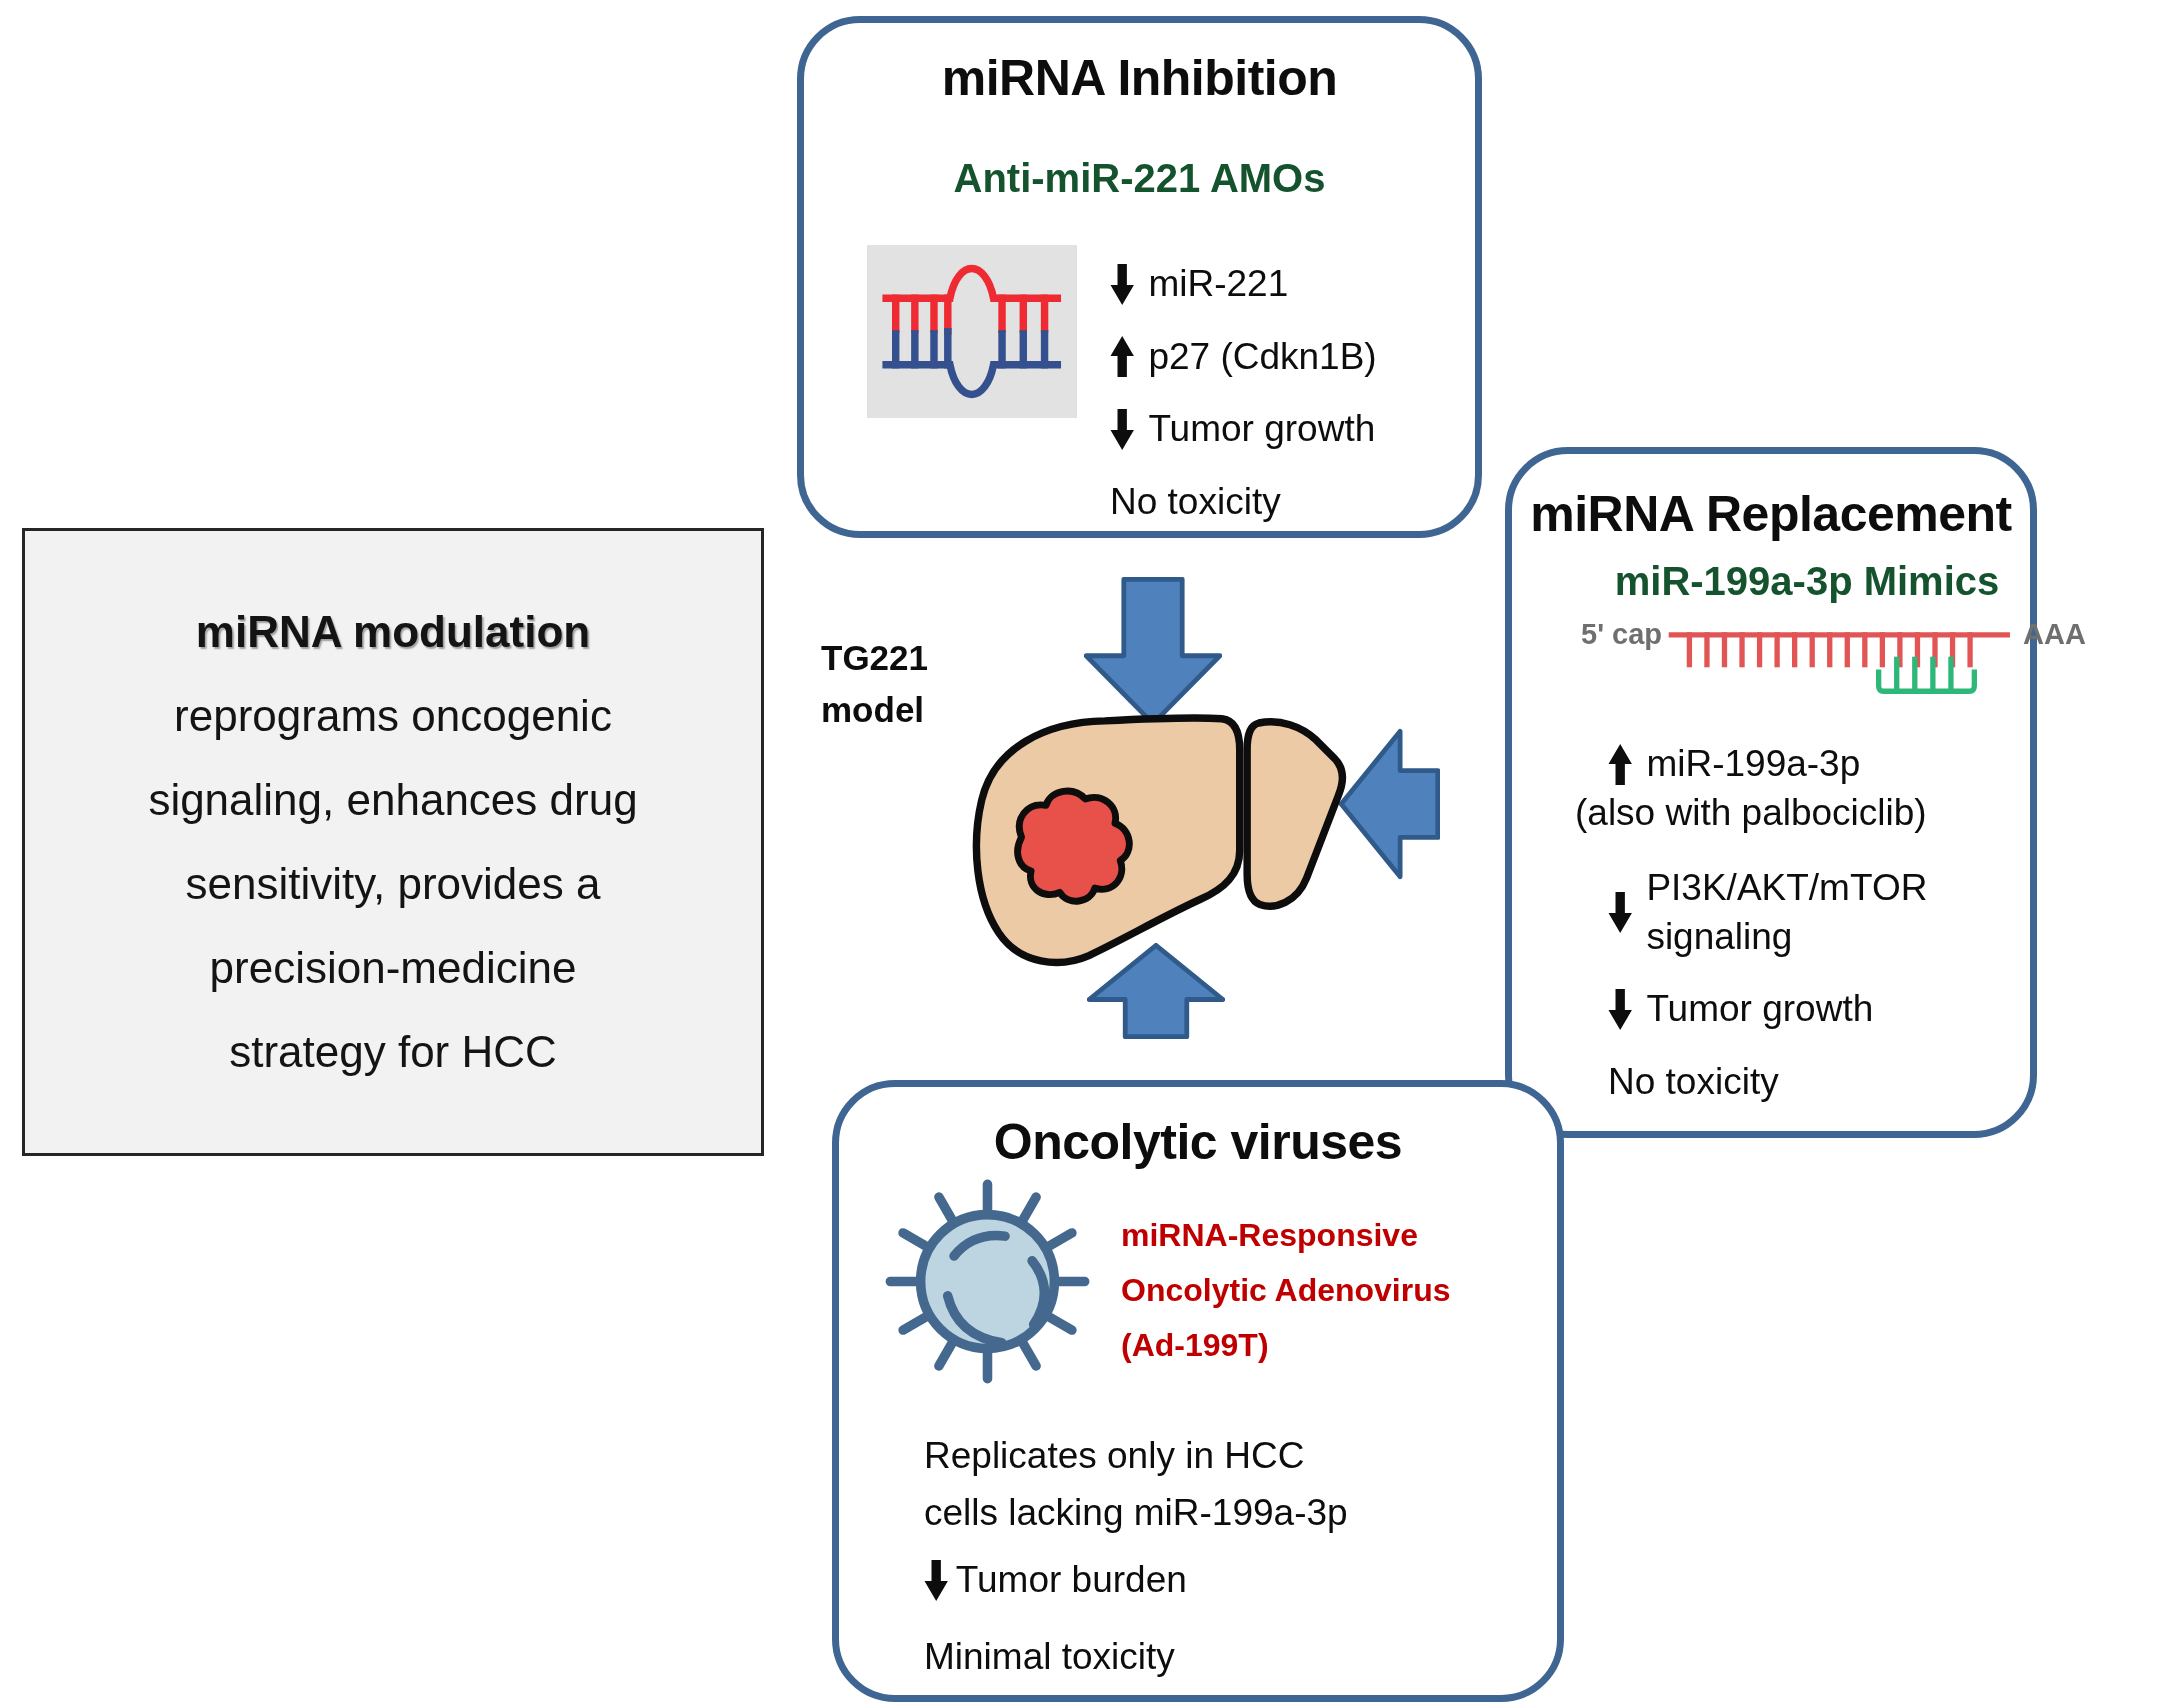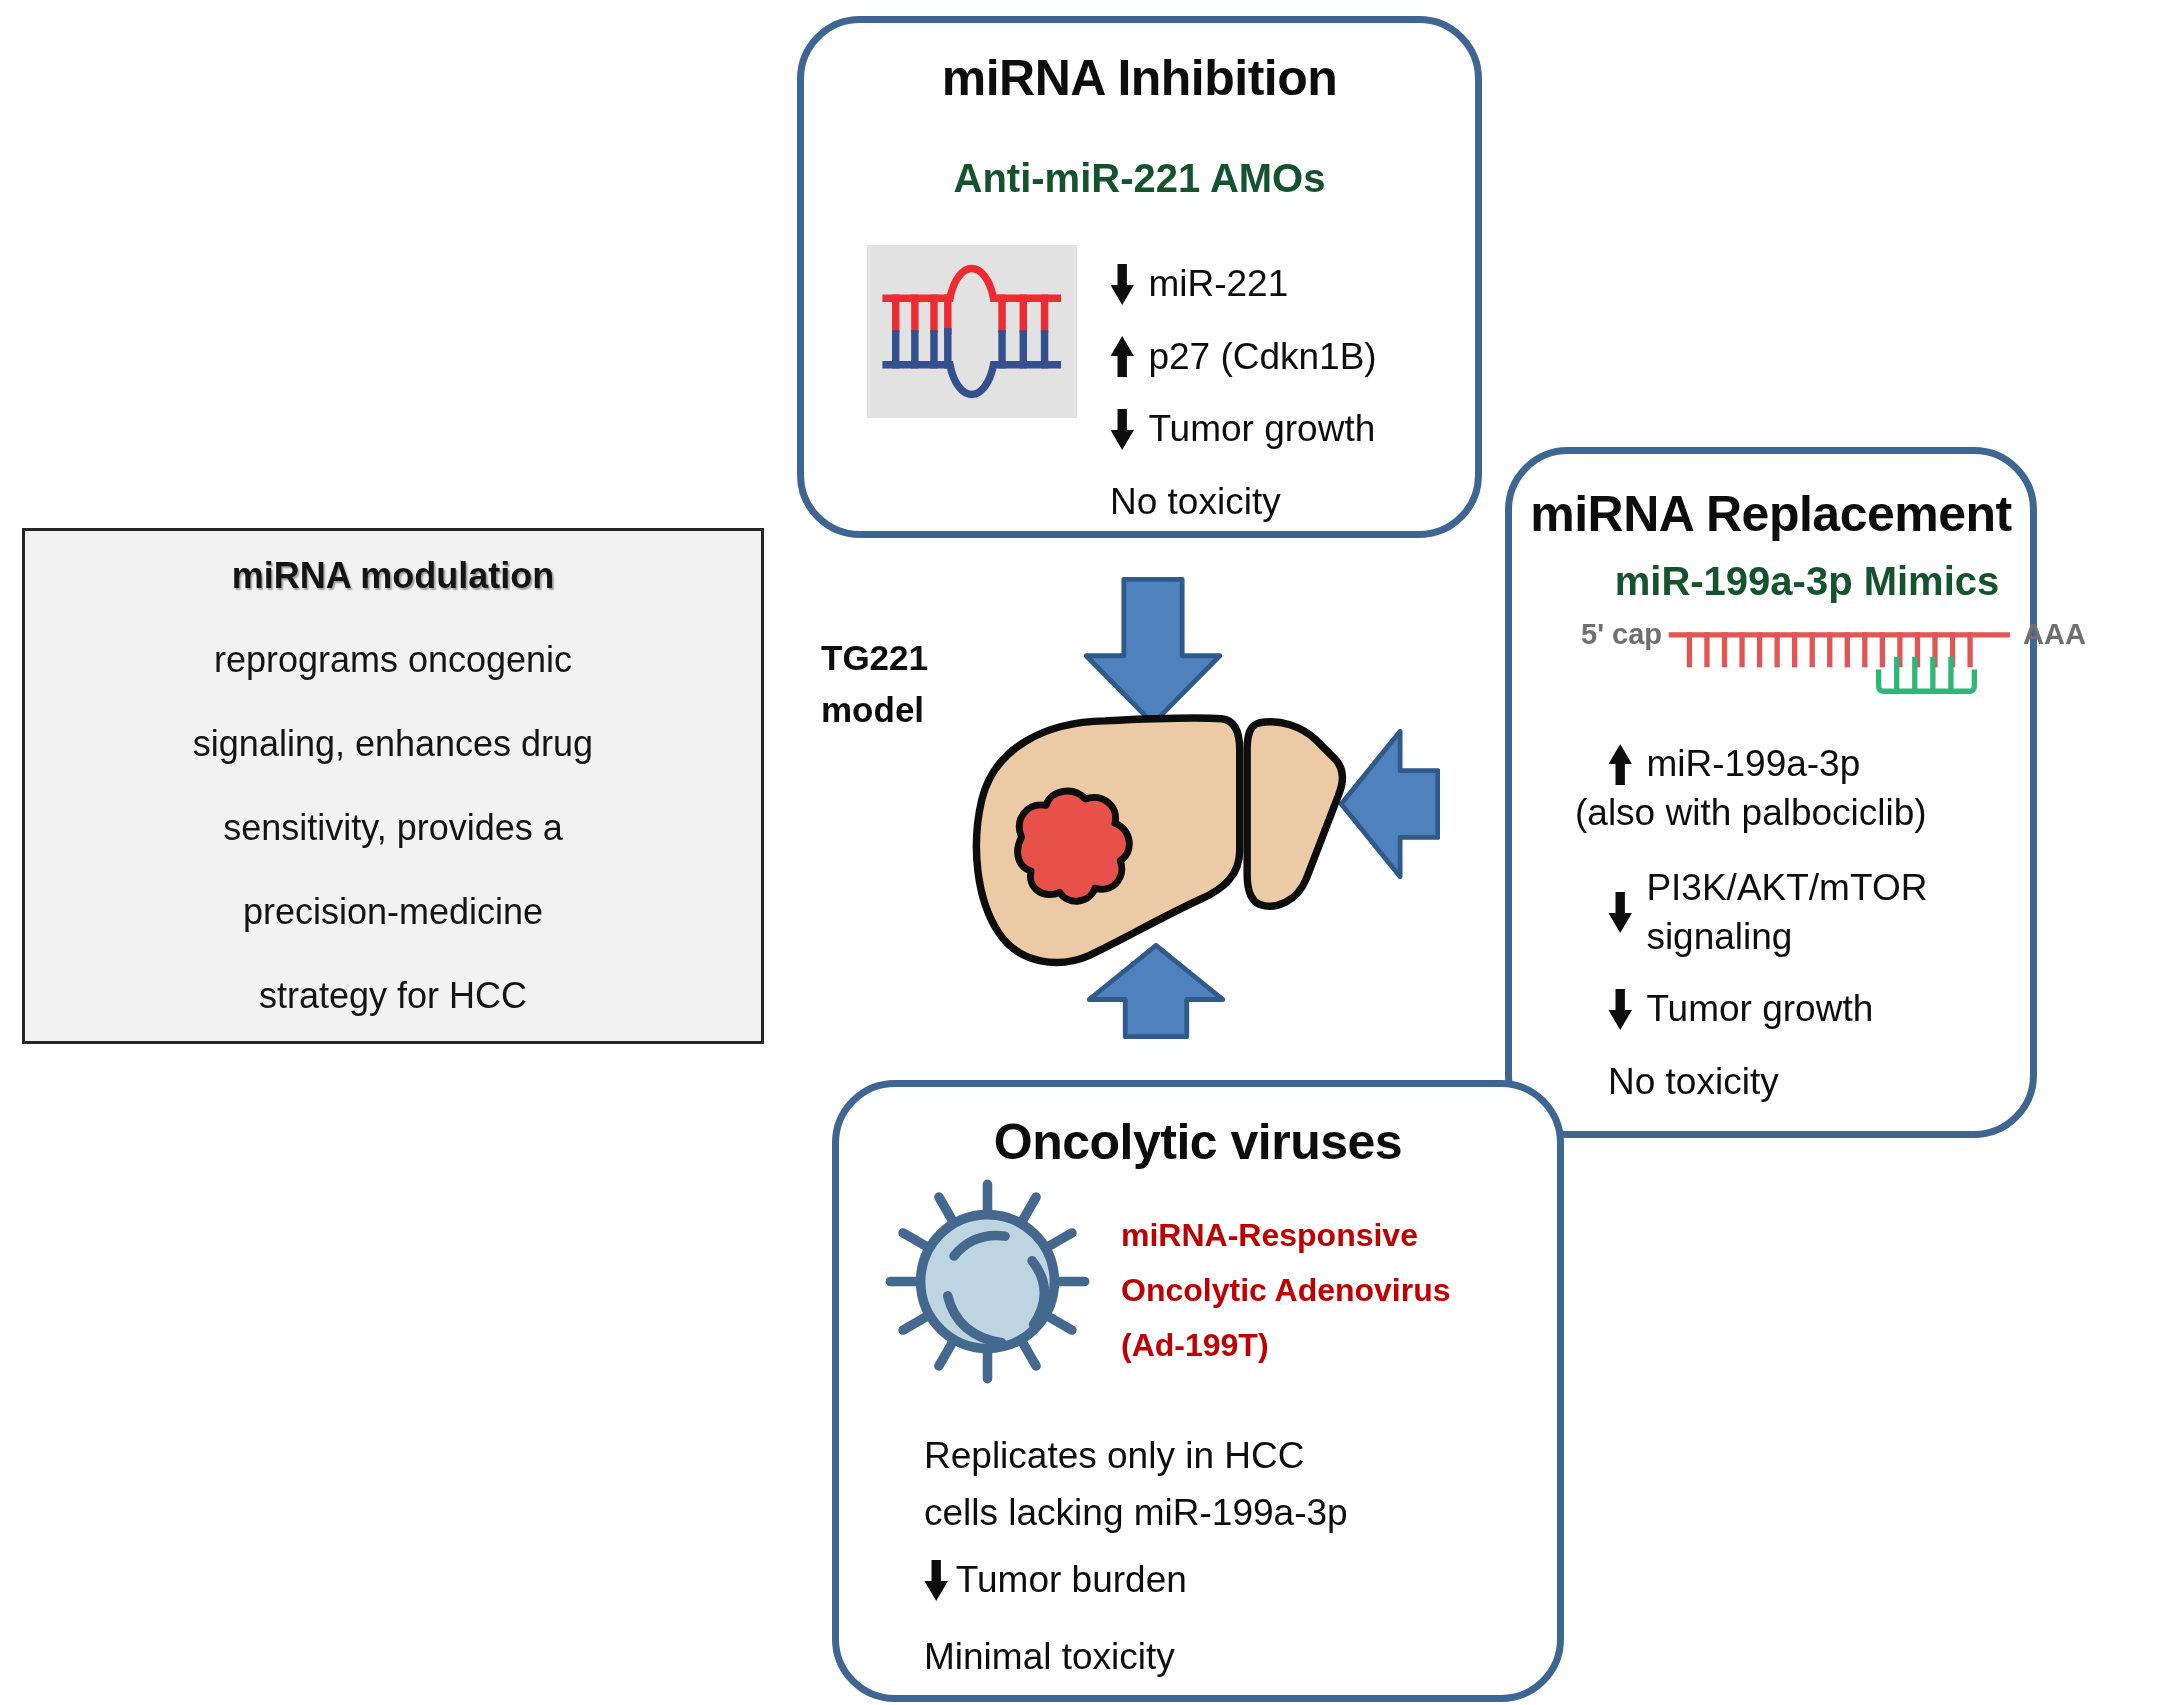--- a/index.html
+++ b/index.html
@@ -22,24 +22,24 @@
   }
   
   .rowlist{position:absolute;}
   .row{display:flex;align-items:center;height:46px;margin-bottom:26.6px;font-size:37px;color:#0d0d0d;}
   .row .aicon{width:24.4px;height:41px;margin-right:14px;flex:0 0 auto;fill:#0d0d0d;}
   .row.tightgap .aicon{margin-right:7.4px;}
   .row .stack{display:flex;flex-direction:column;line-height:49px;}
   .row.tall{height:101px;}
   
   .graybox{
-    position:absolute;left:22px;top:528px;width:742px;height:516px;
+    position:absolute;left:22px;top:528px;width:742px;height:628px;
     background:#f2f2f2;border:3.2px solid #262626;box-sizing:border-box;
     display:flex;flex-direction:column;justify-content:center;align-items:center;
-    text-align:center;font-size:36px;line-height:84px;color:#141414;
+    text-align:center;font-size:44px;line-height:84px;color:#141414;
   }
   .graybox .gtitle{font-weight:700;text-shadow:1.6px 1.6px 1.6px rgba(0,0,0,0.35);}
   
   .model-label{
     position:absolute;left:821px;top:632px;width:170px;
     font-size:35px;font-weight:700;line-height:52px;color:#0d0d0d;
   }
   .flow{position:absolute;}
   .flow polygon{fill:#4f81bd;stroke:#2f5a8a;stroke-width:9;stroke-linejoin:round;}
   

